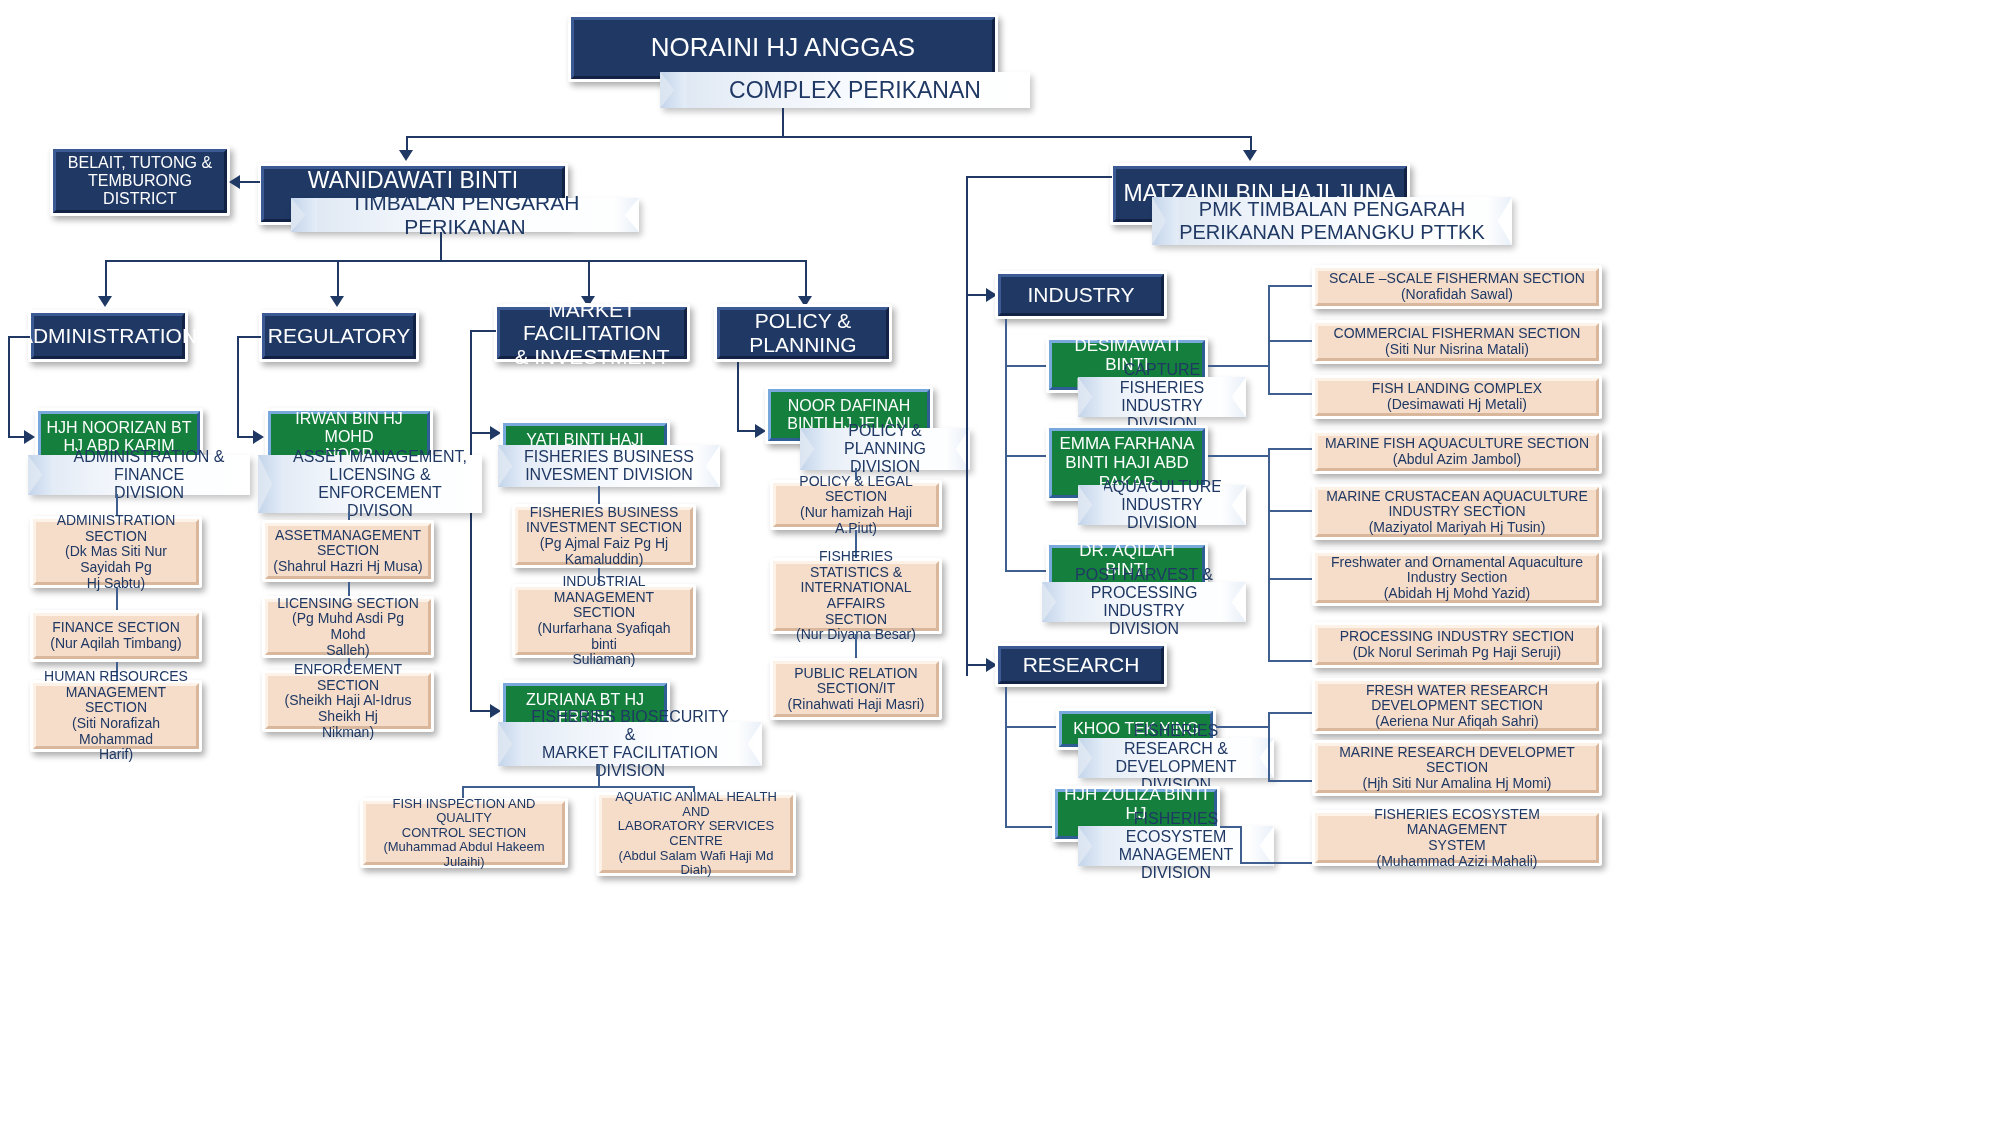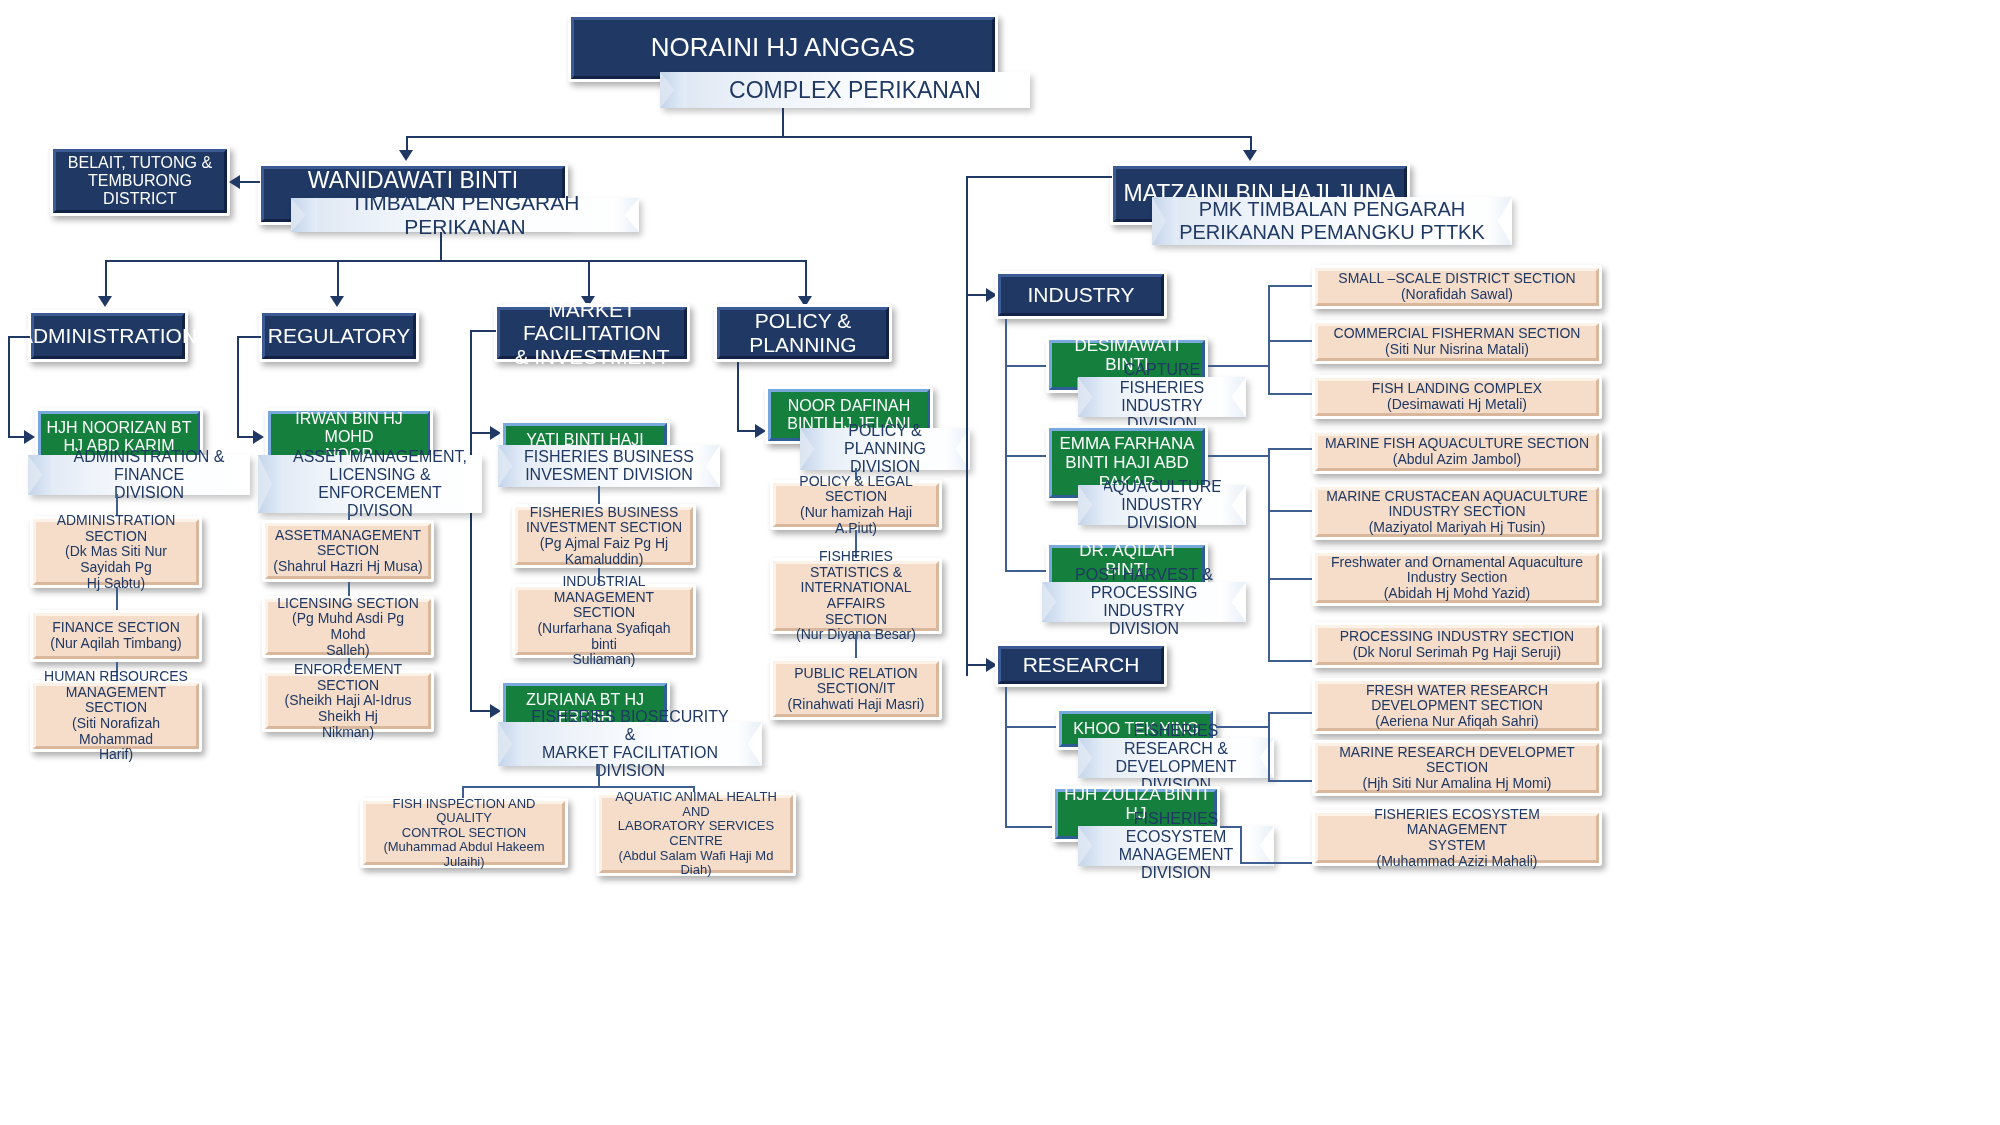--- a/index.html
+++ b/index.html
@@ -370,21 +370,21 @@
   <div class="ln lnv thin" style="left:1268px;top:712px;height:68px;"></div>
   <div class="ln lnh thin" style="left:1216px;top:726px;width:54px;"></div>
   <div class="ln lnh thin" style="left:1268px;top:712px;width:46px;"></div>
   <div class="ln lnh thin" style="left:1268px;top:780px;width:46px;"></div>
 
   <div class="ln lnv thin" style="left:1240px;top:826px;height:38px;"></div>
   <div class="ln lnh thin" style="left:1220px;top:826px;width:22px;"></div>
   <div class="ln lnh thin" style="left:1240px;top:862px;width:74px;"></div>
 
   <div class="box beige" style="left:1312px;top:265px;width:290px;height:44px;">
-    <div class="inner fs14 ml">SMALL –SCALE DISTRICT SECTION
+    <div class="inner fs14 ml">SCALE –SCALE FISHERMAN SECTION
 (Norafidah Sawal)</div>
   </div>
   <div class="box beige" style="left:1312px;top:320px;width:290px;height:44px;">
     <div class="inner fs14 ml">COMMERCIAL FISHERMAN SECTION
 (Siti Nur Nisrina Matali)</div>
   </div>
   <div class="box beige" style="left:1312px;top:375px;width:290px;height:44px;">
     <div class="inner fs14 ml">FISH LANDING COMPLEX
 (Desimawati Hj Metali)</div>
   </div>

